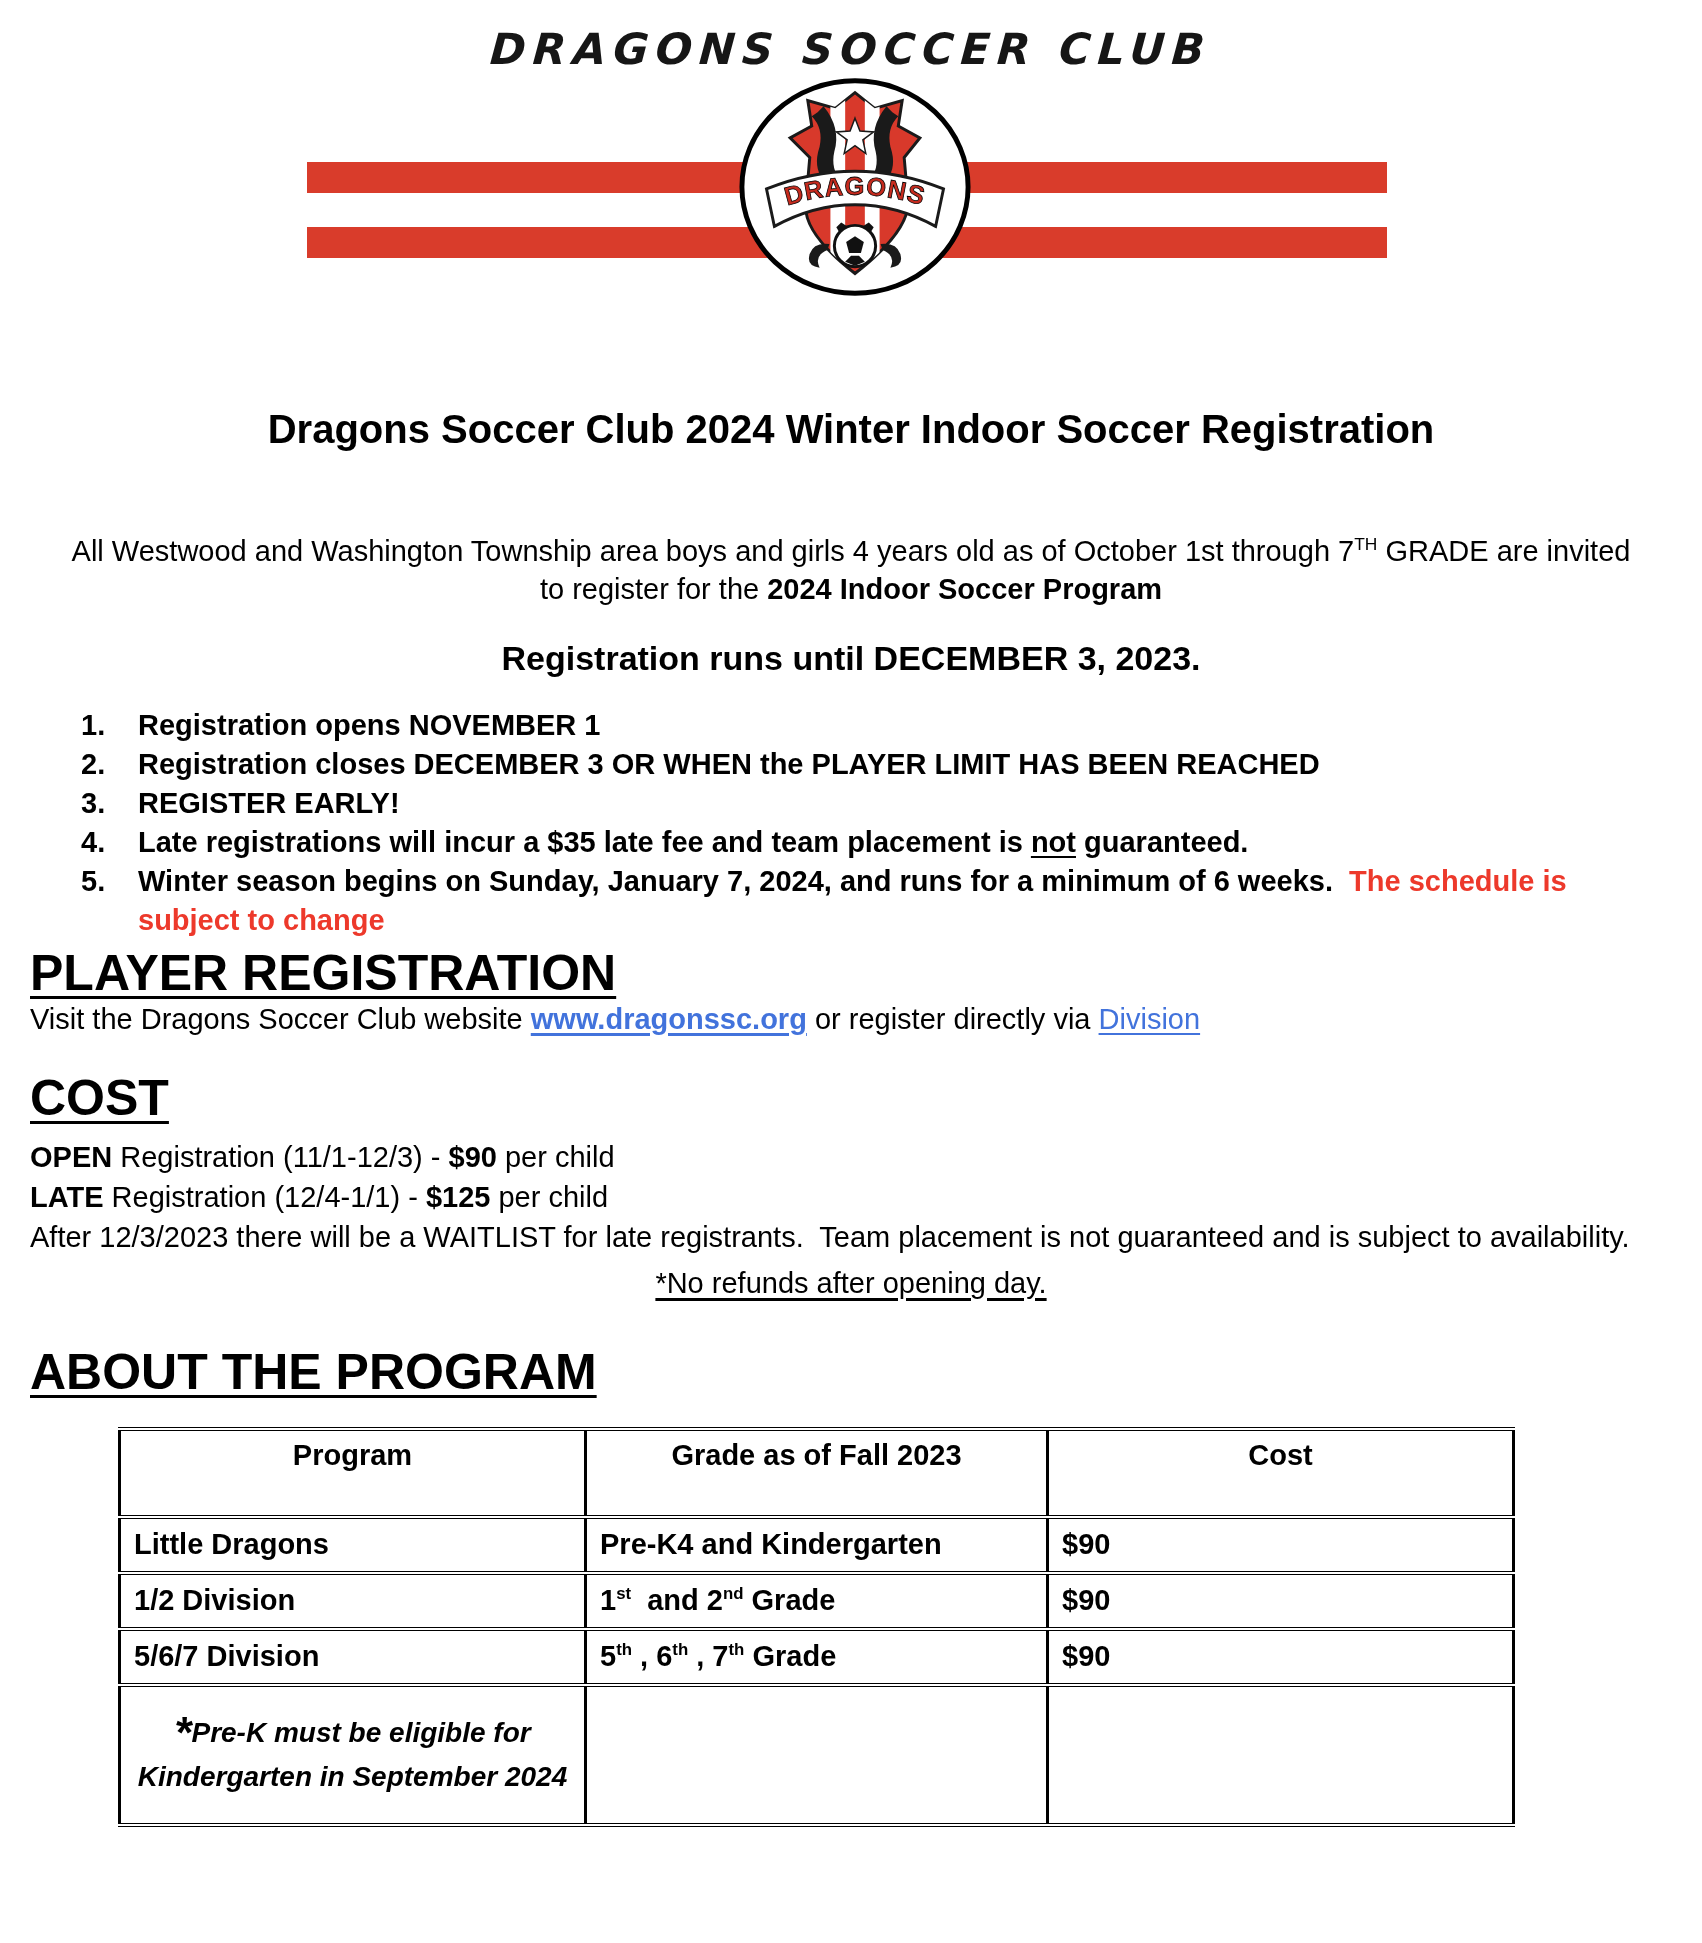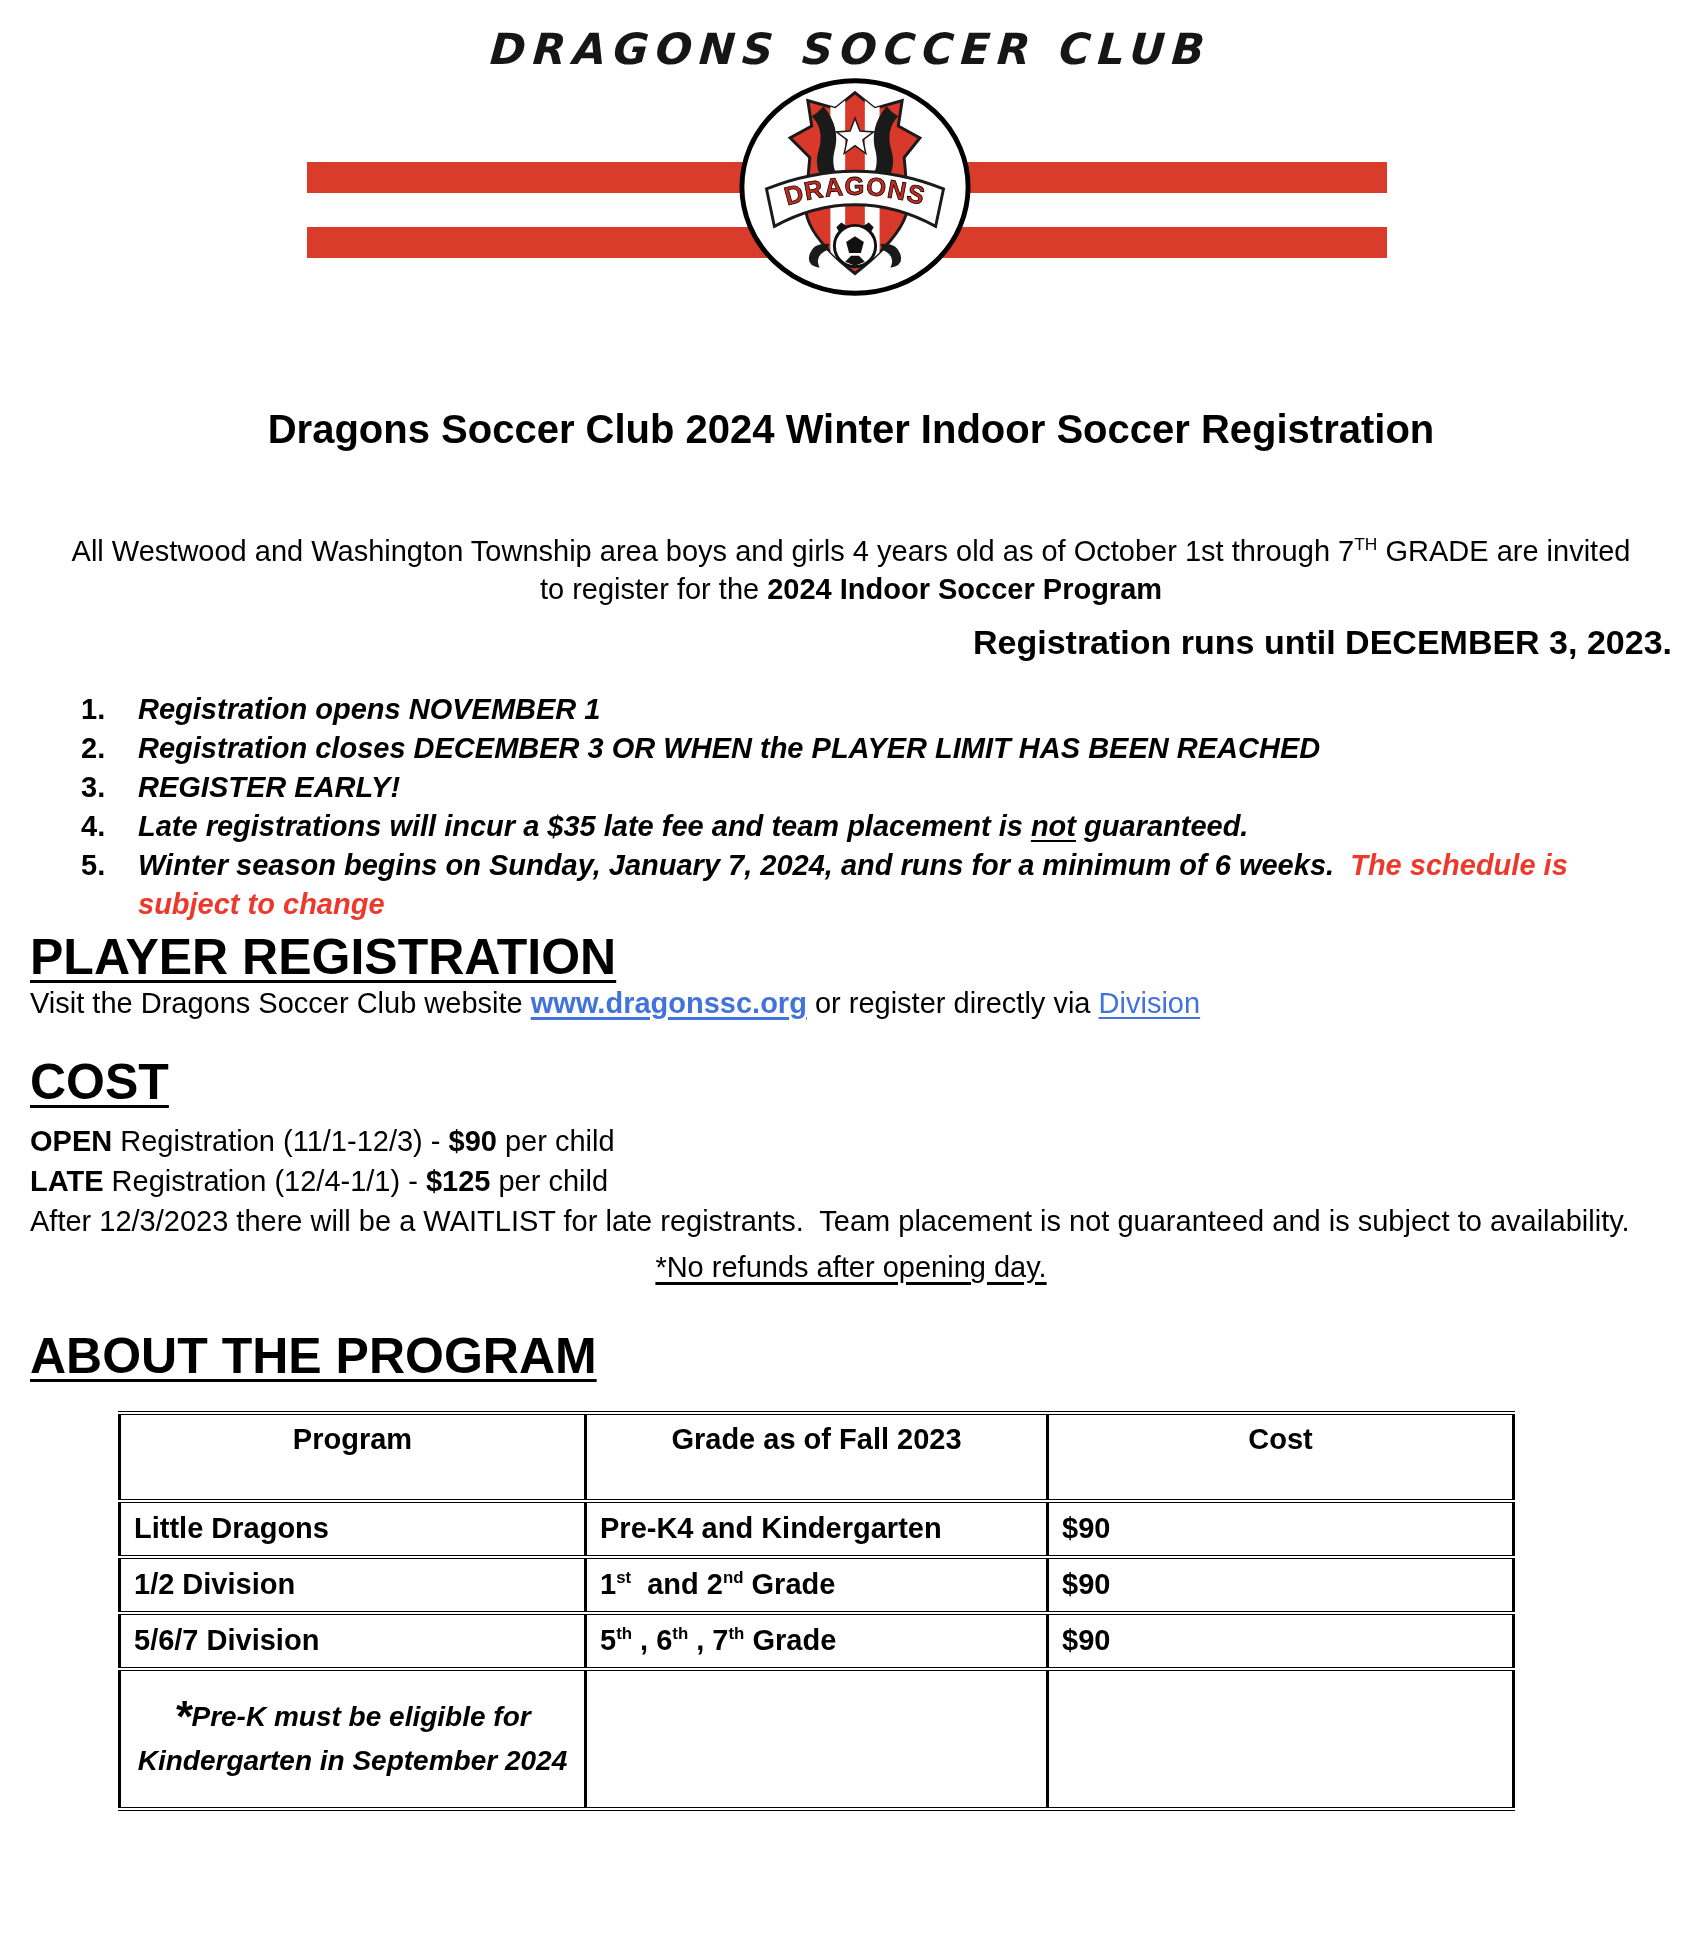--- a/index.html
+++ b/index.html
@@ -17,25 +17,25 @@
   }
   .stripe { position:absolute; left:307px; width:1080px; height:31px; }
   .stripe1 { top:162px; }
   .stripe2 { top:227px; }
   .logo { position:absolute; left:737px; top:76px; width:236px; height:222px; }
   
   .content { padding:0 30px; }
   .doc-title { margin-top:105px; text-align:center; font-size:40px; font-weight:bold; line-height:48px; }
   .intro { margin-top:72px; text-align:center; font-size:29px; line-height:38px; }
   .intro sup, .sup { font-size:60%; vertical-align:super; }
-  .deadline { margin-top:12px; text-align:right; font-size:34px; font-weight:bold; line-height:44px; }
+  .deadline { margin-top:28px; text-align:center; font-size:34px; font-weight:bold; line-height:44px; }
   .rules { margin-top:26px; padding-left:51px; font-weight:bold; font-size:29px; line-height:39px; }
   .rule { display:flex; }
   .rule-num { width:57px; flex:0 0 auto; }
-  .rule-text { flex:1;font-style:italic; }
+  .rule-text { flex:1; }
   .u-word { text-decoration:underline; text-decoration-thickness:2px; text-underline-offset:4px; }
   .section-h {
     margin-top:10px; font-size:50px; font-weight:bold; line-height:46px;
     text-decoration:underline; text-decoration-thickness:3px; text-underline-offset:6px;
     display:inline-block;
   }
   .h-wrap { display:block; }
   .body-line { font-size:29px; line-height:39px; }
   .reg-line { margin-top:4px; }
   .cost-h { margin-top:36px; }

